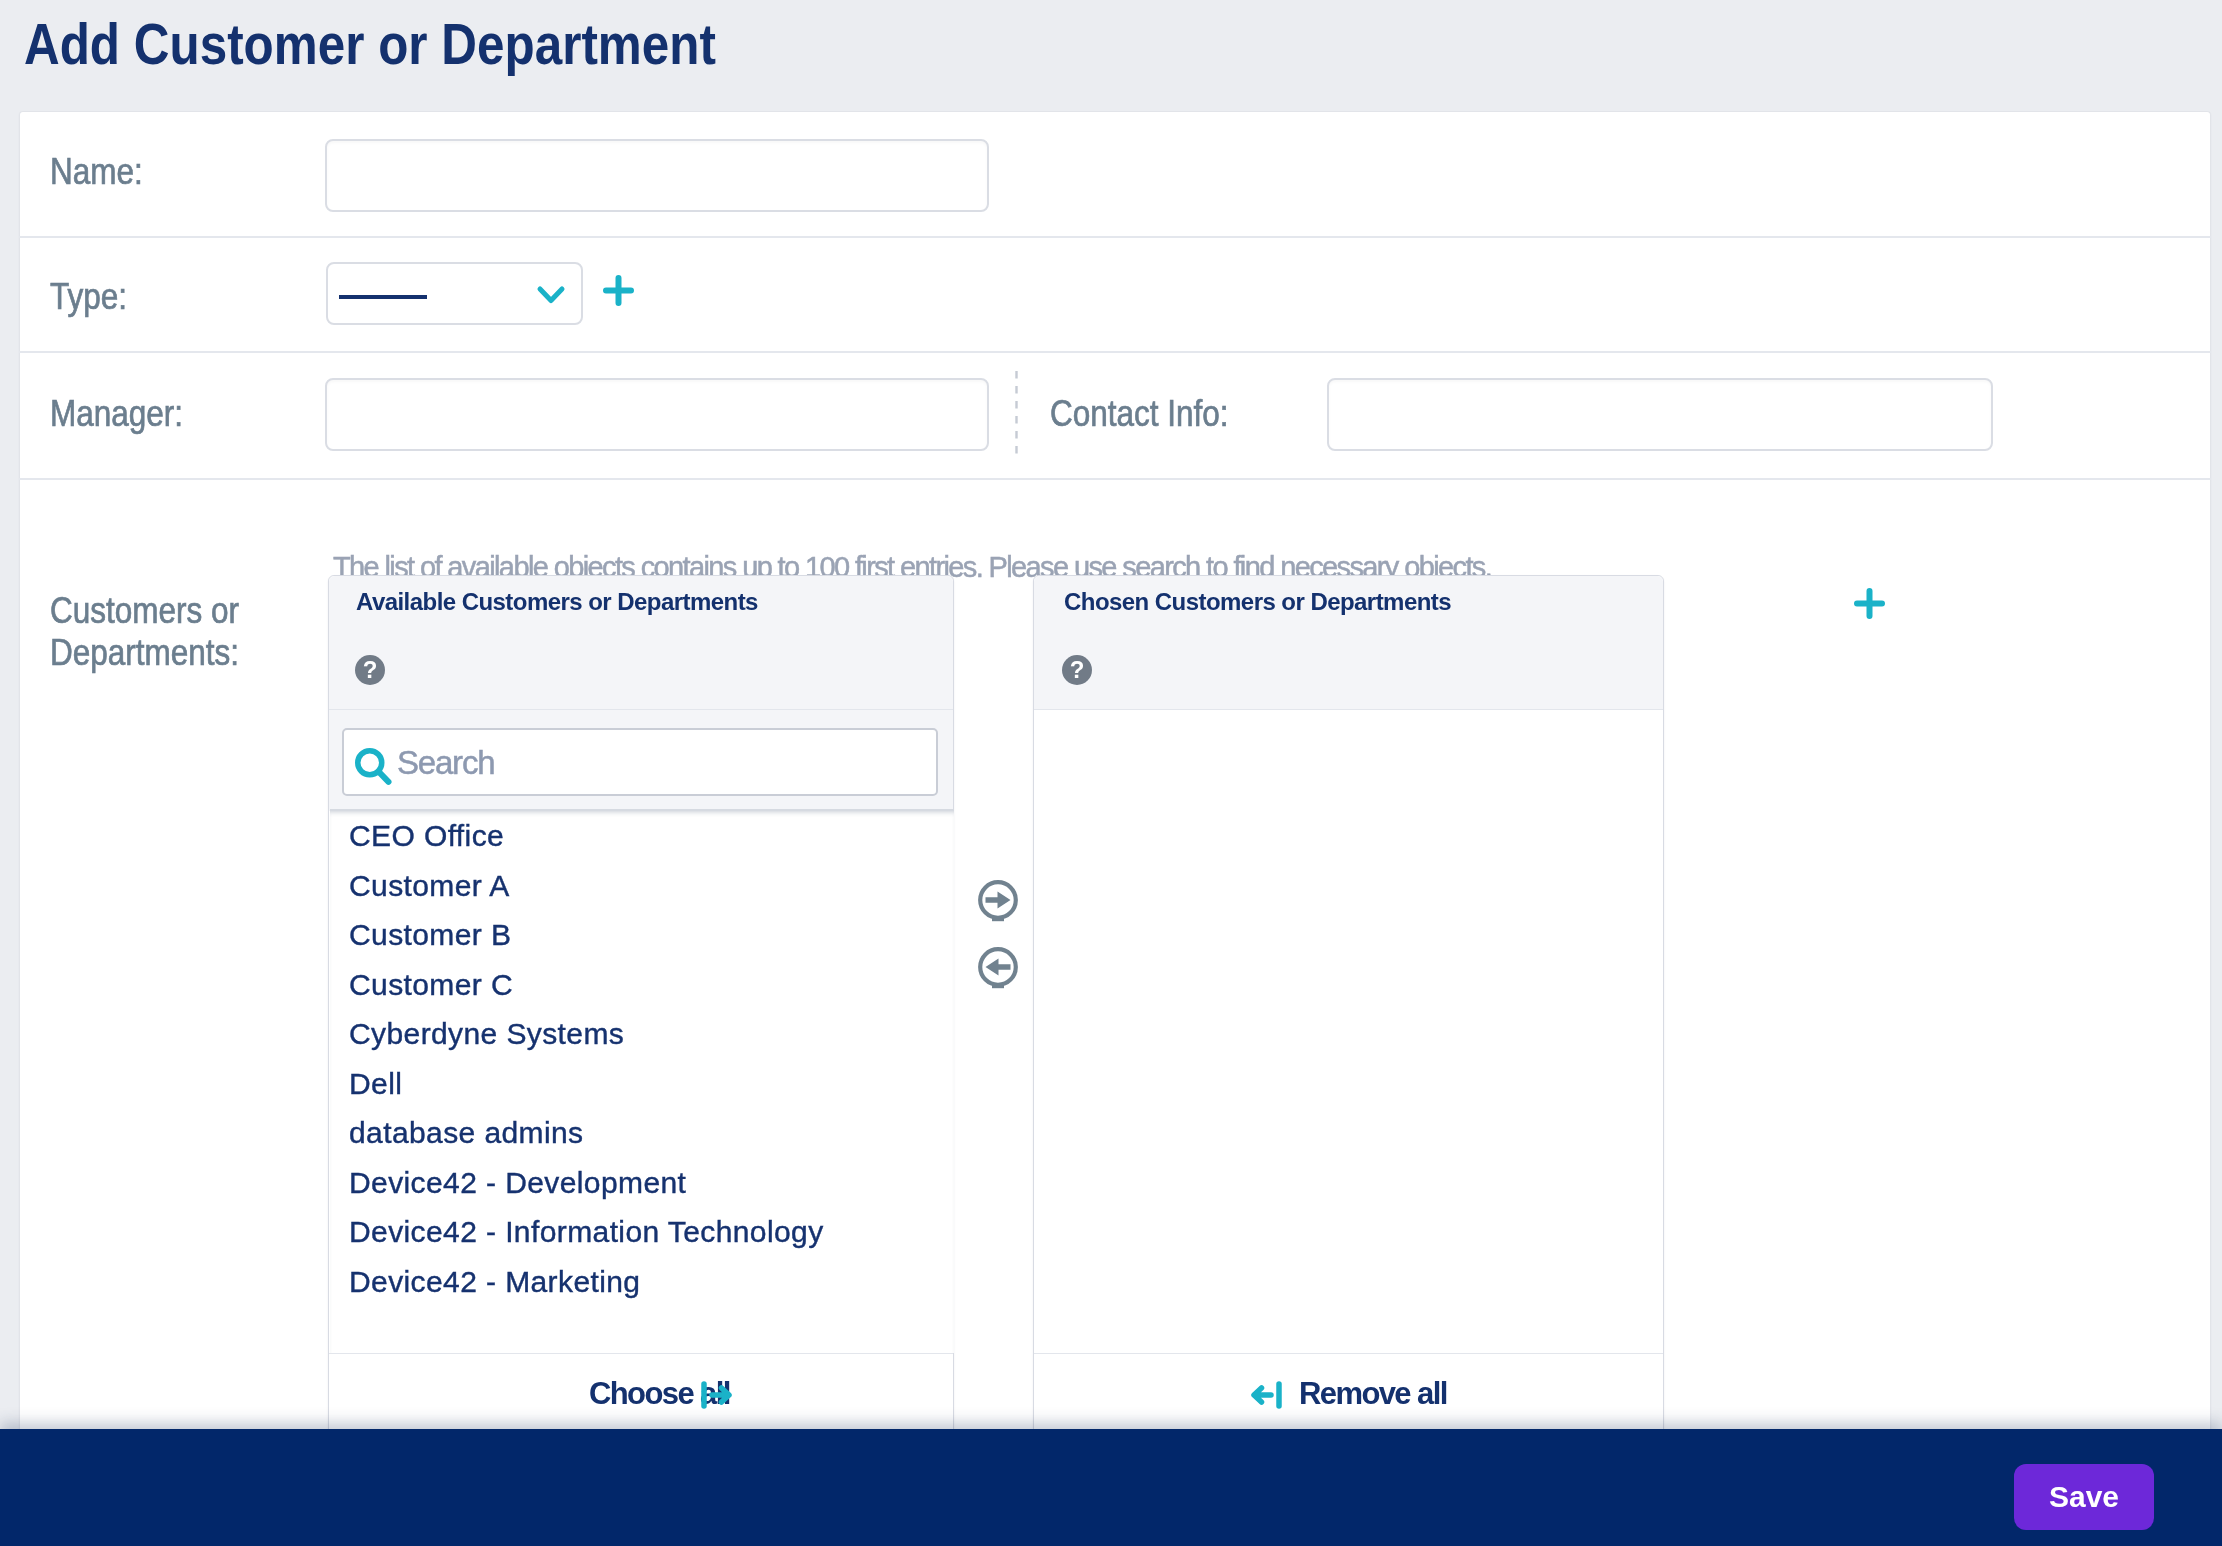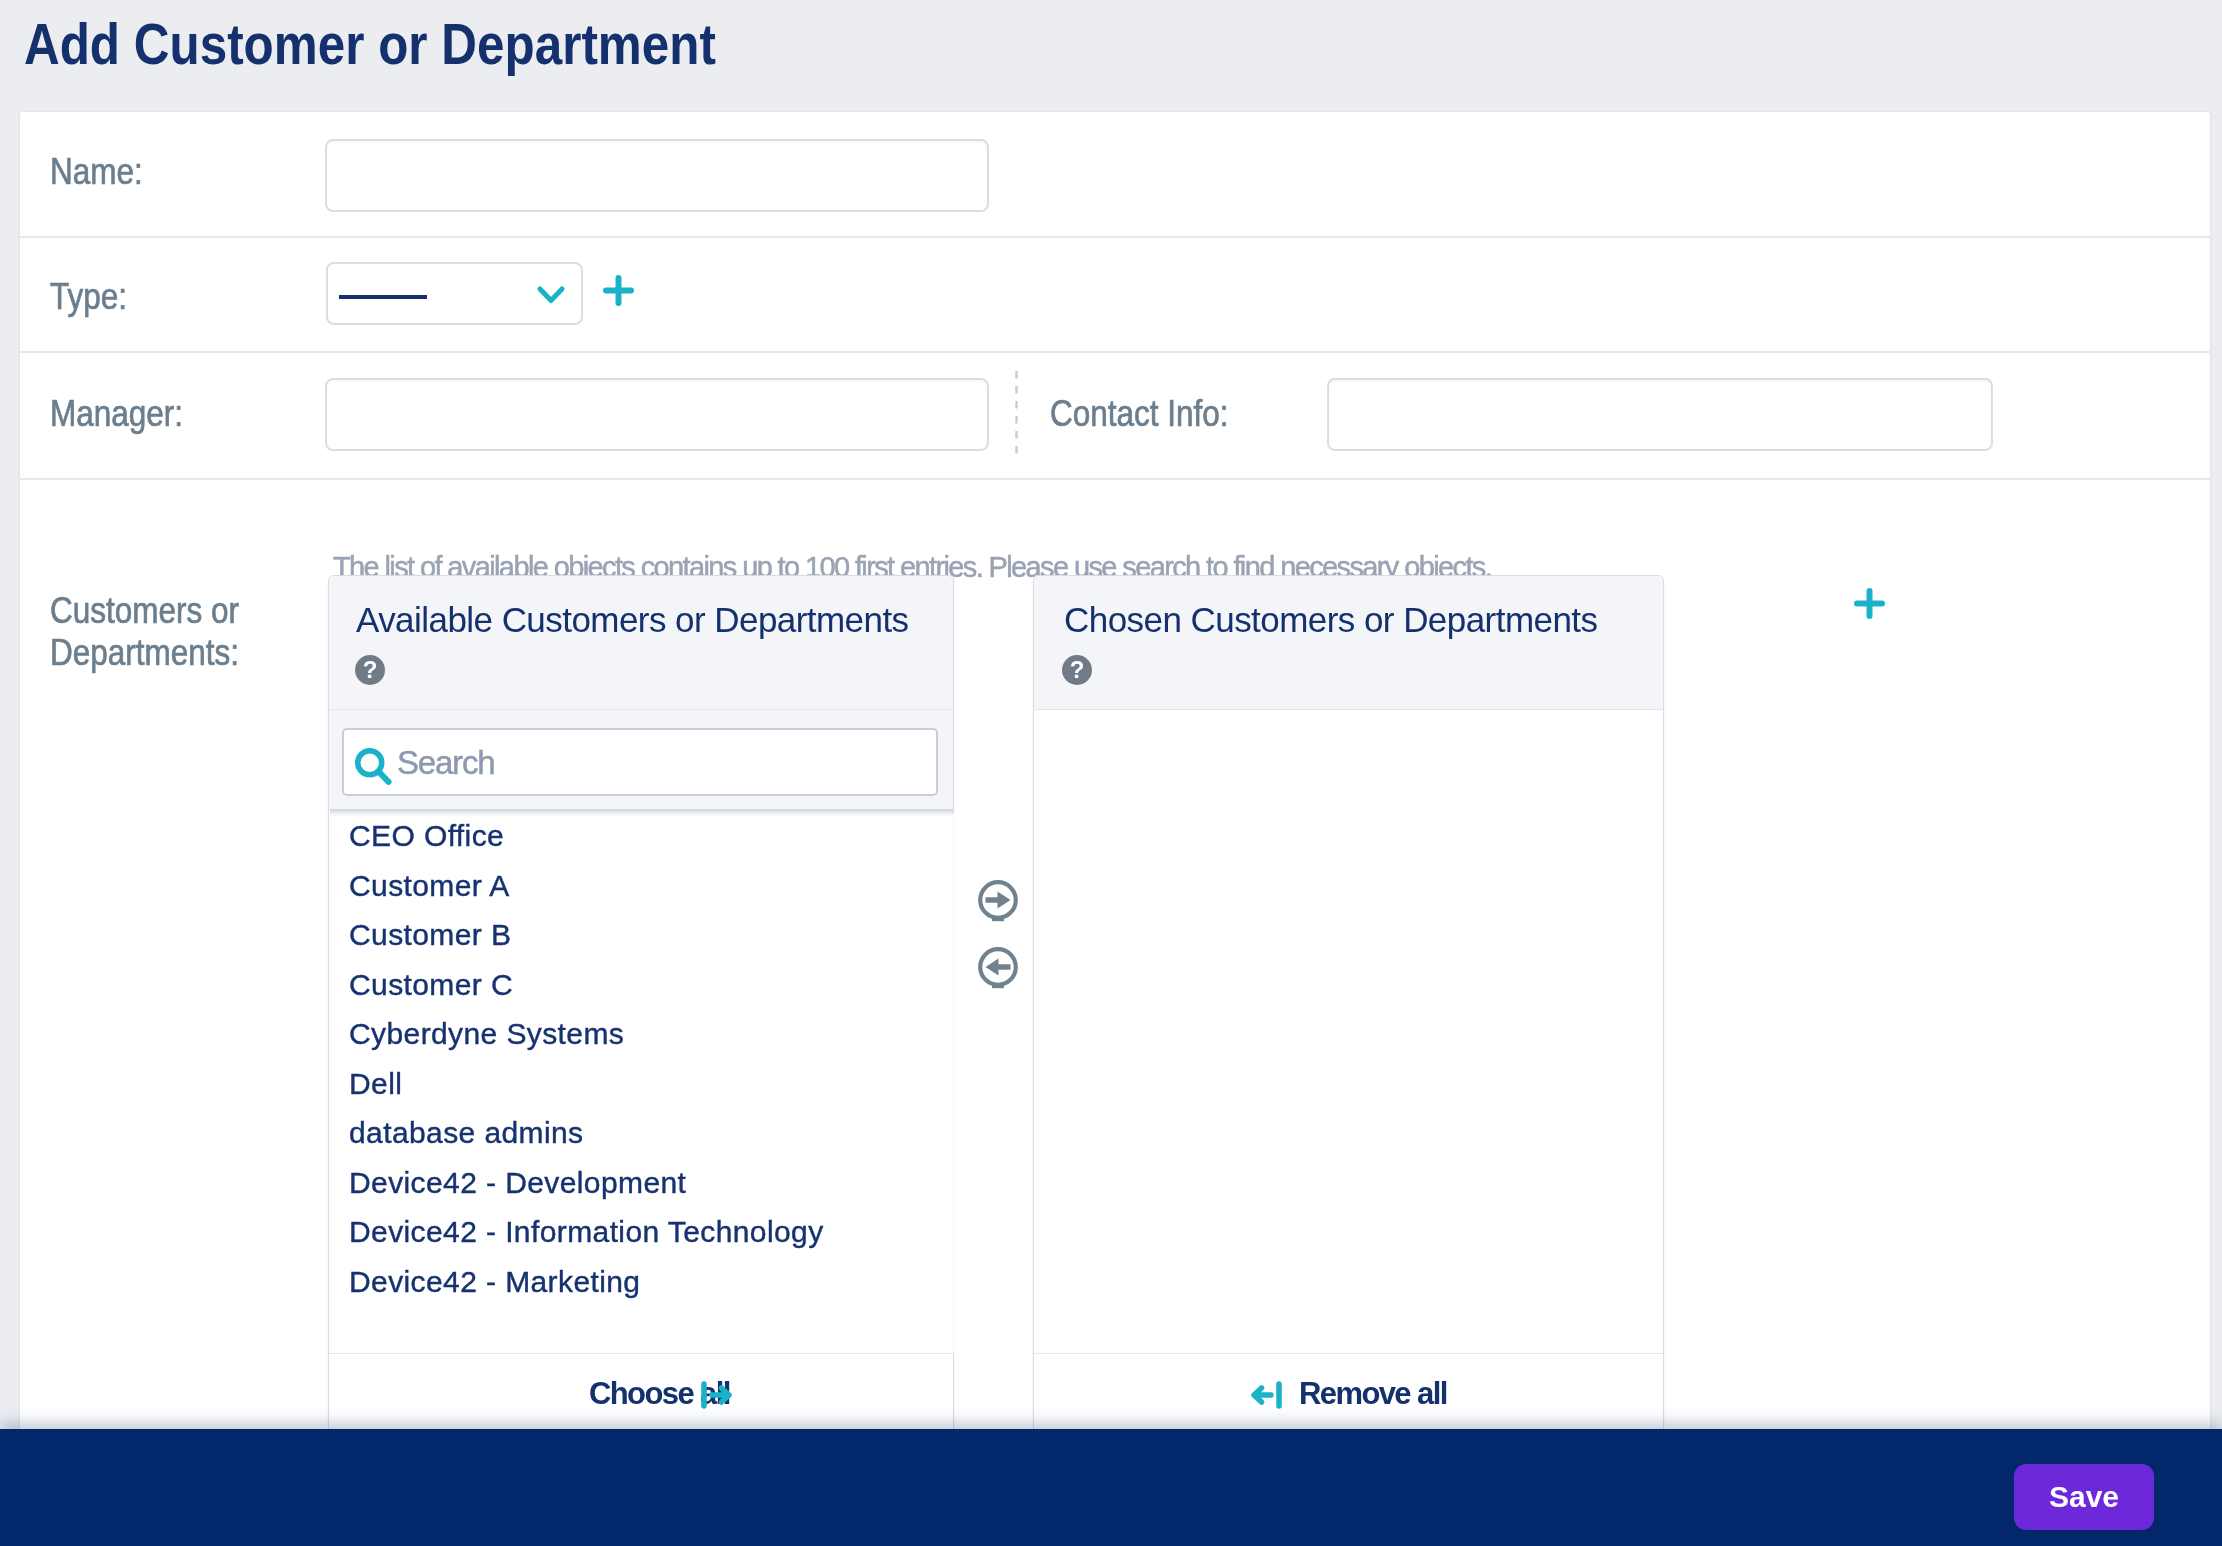--- a/index.html
+++ b/index.html
@@ -18,21 +18,21 @@
 
   .inp { background:#fff; border:2px solid #dadde4; border-radius:8px; box-shadow:inset 0 2px 3px rgba(0,0,0,0.03); }
 
   #selectbox { left:326px; top:262px; width:257px; height:63px; background:#fff; border:2px solid #dadde4; border-radius:8px; }
   #seldash { left:339px; top:295px; width:88px; height:4px; background:#14316e; }
 
   .note { left:333px; top:523px; font-size:29px; color:#9aa3b4; -webkit-text-stroke:0.5px #9aa3b4; letter-spacing:-1.62px; white-space:nowrap;margin-top:28px; }
 
   .panel { background:#fff; border:1px solid #d8dbe3; border-radius:6px; box-shadow:0 1px 2px rgba(20,40,80,0.08); }
   .phead { position:absolute; left:0; top:0; right:0; height:134px; background:#f4f5f8; border-bottom:1px solid #e3e6ec; border-radius:6px 6px 0 0; }
-  .ptitle { position:absolute; left:27px; top:24px; font-size:35px; font-weight:normal; color:#14316e; letter-spacing:-0.55px; white-space:nowrap; }
+  .ptitle { position:absolute; left:27px; top:12px; font-size:24px; font-weight:bold; color:#14316e; letter-spacing:-0.55px; white-space:nowrap; }
 
   #searchrow { position:absolute; left:0; top:134px; right:0; height:101px; background:#f4f5f8; }
   #searchbox { position:absolute; left:13px; top:18px; width:596px; height:68px; background:#fff; border:2px solid #c9cdd6; border-radius:5px; }
   #searchph { position:absolute; left:53px; top:14px; font-size:33px; color:#8d99b0; -webkit-text-stroke:0.5px #8d99b0; letter-spacing:-1.2px; }
 
   #list { position:absolute; left:1px; top:233px; width:624px; height:544px; background:#fff; overflow:hidden; border-top:2px solid #d6dae1; box-shadow:inset 0 4px 5px -3px rgba(40,60,90,0.25); }
   .item { height:49.55px; line-height:49.55px; padding-left:19px; font-size:30px; color:#16326f; -webkit-text-stroke:0.4px #16326f; letter-spacing:0.4px; }
 
   .pfoot { position:absolute; left:0; right:0; top:777px; height:200px; background:#fff; border-top:1px solid #e3e6ec; text-align:center; }
   .pfoot2 { position:absolute; left:0; right:0; top:777px; height:200px; background:#fff; border-top:1px solid #e3e6ec; text-align:center; }

